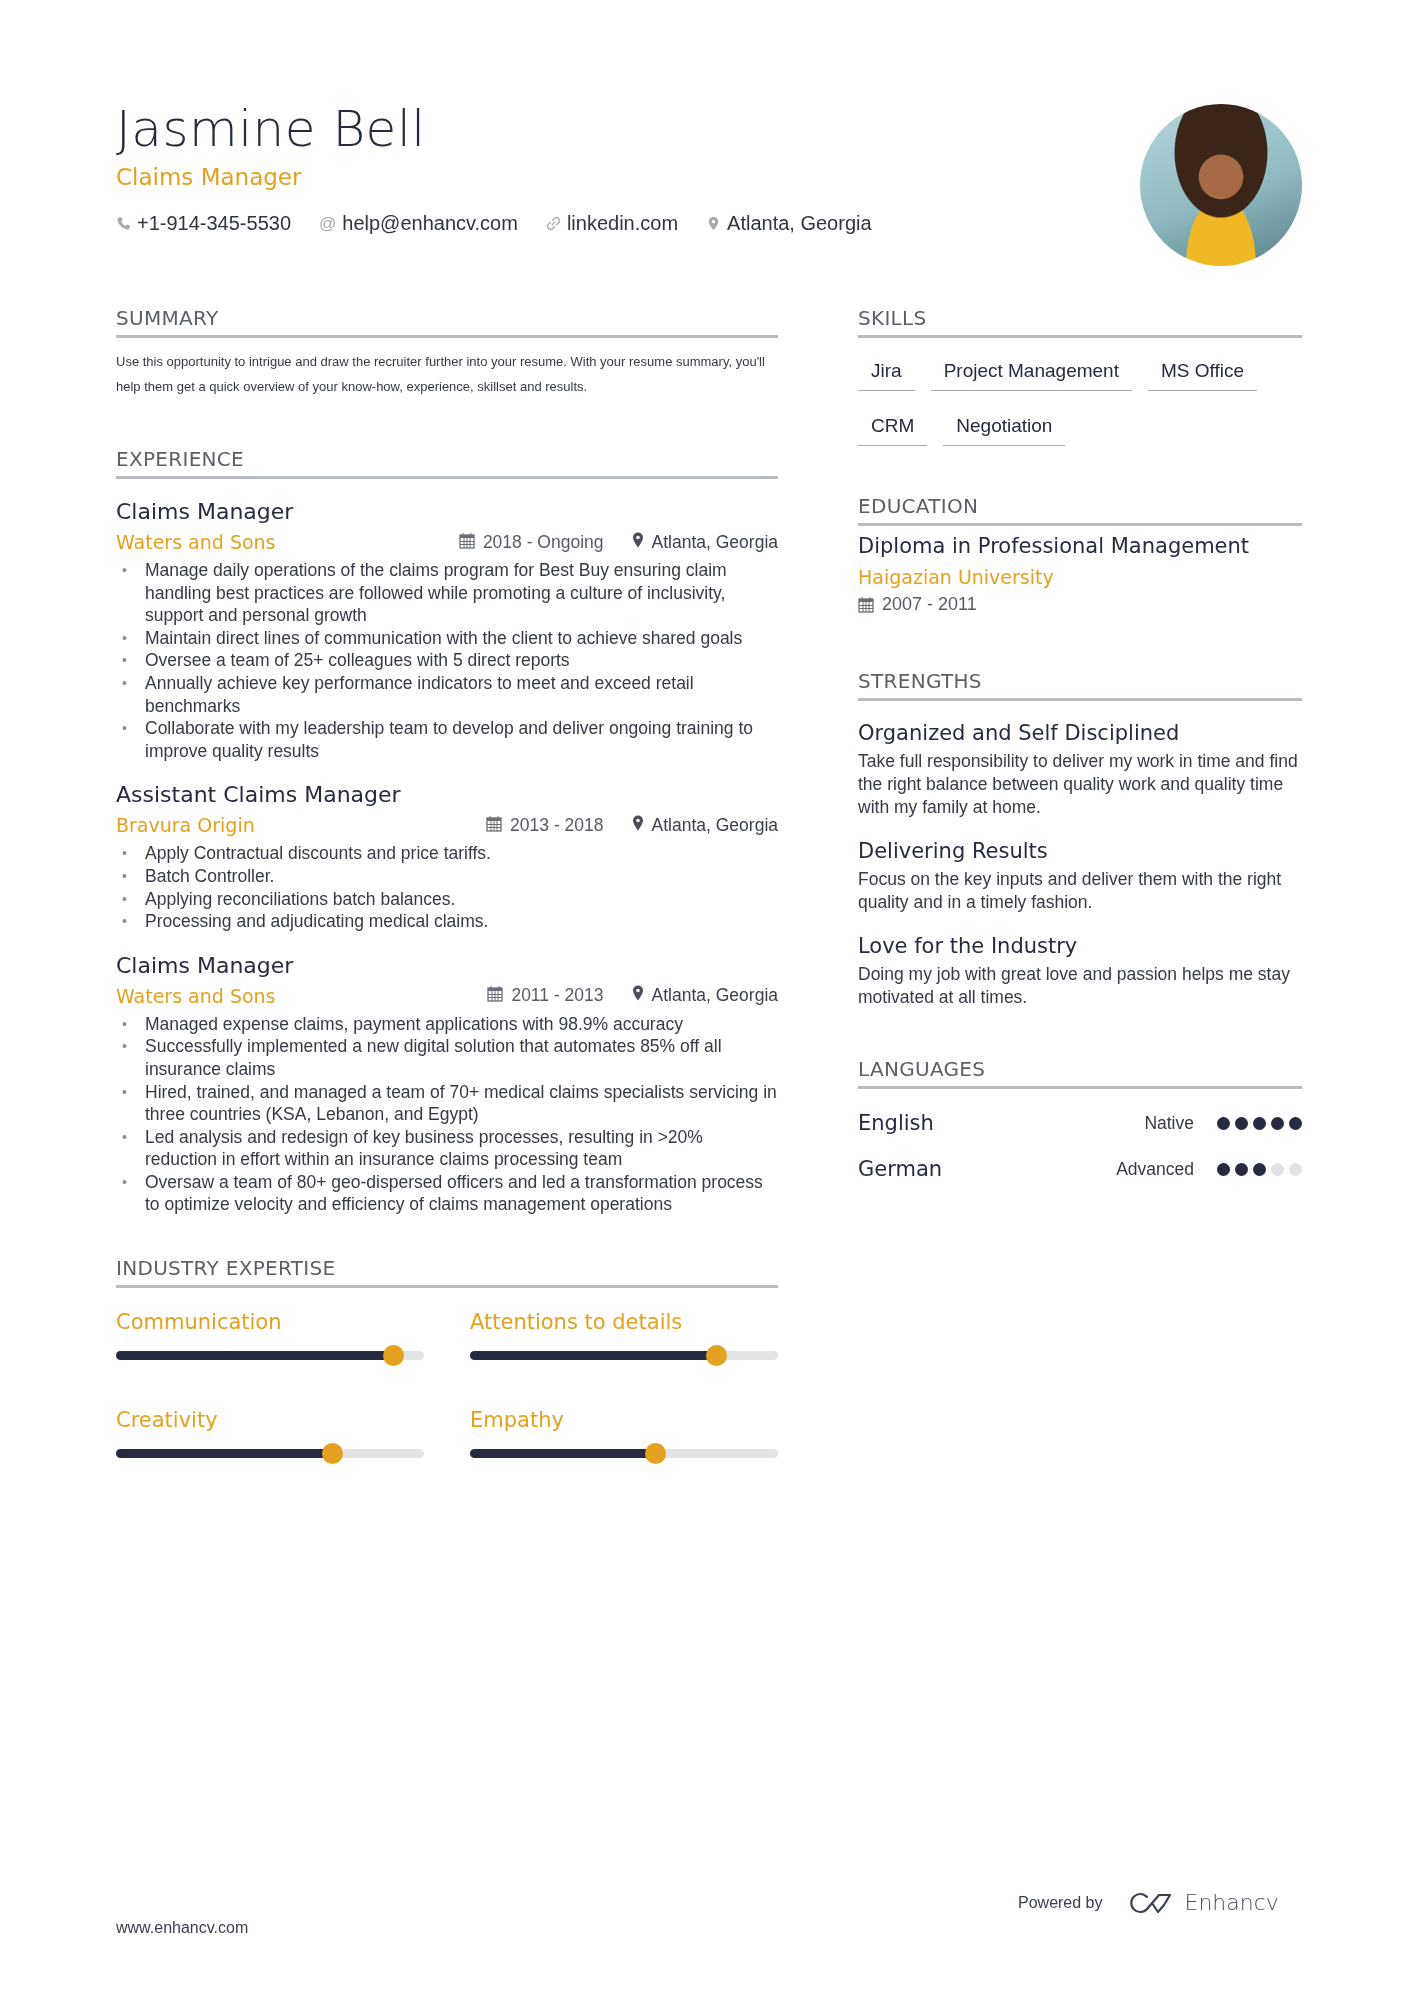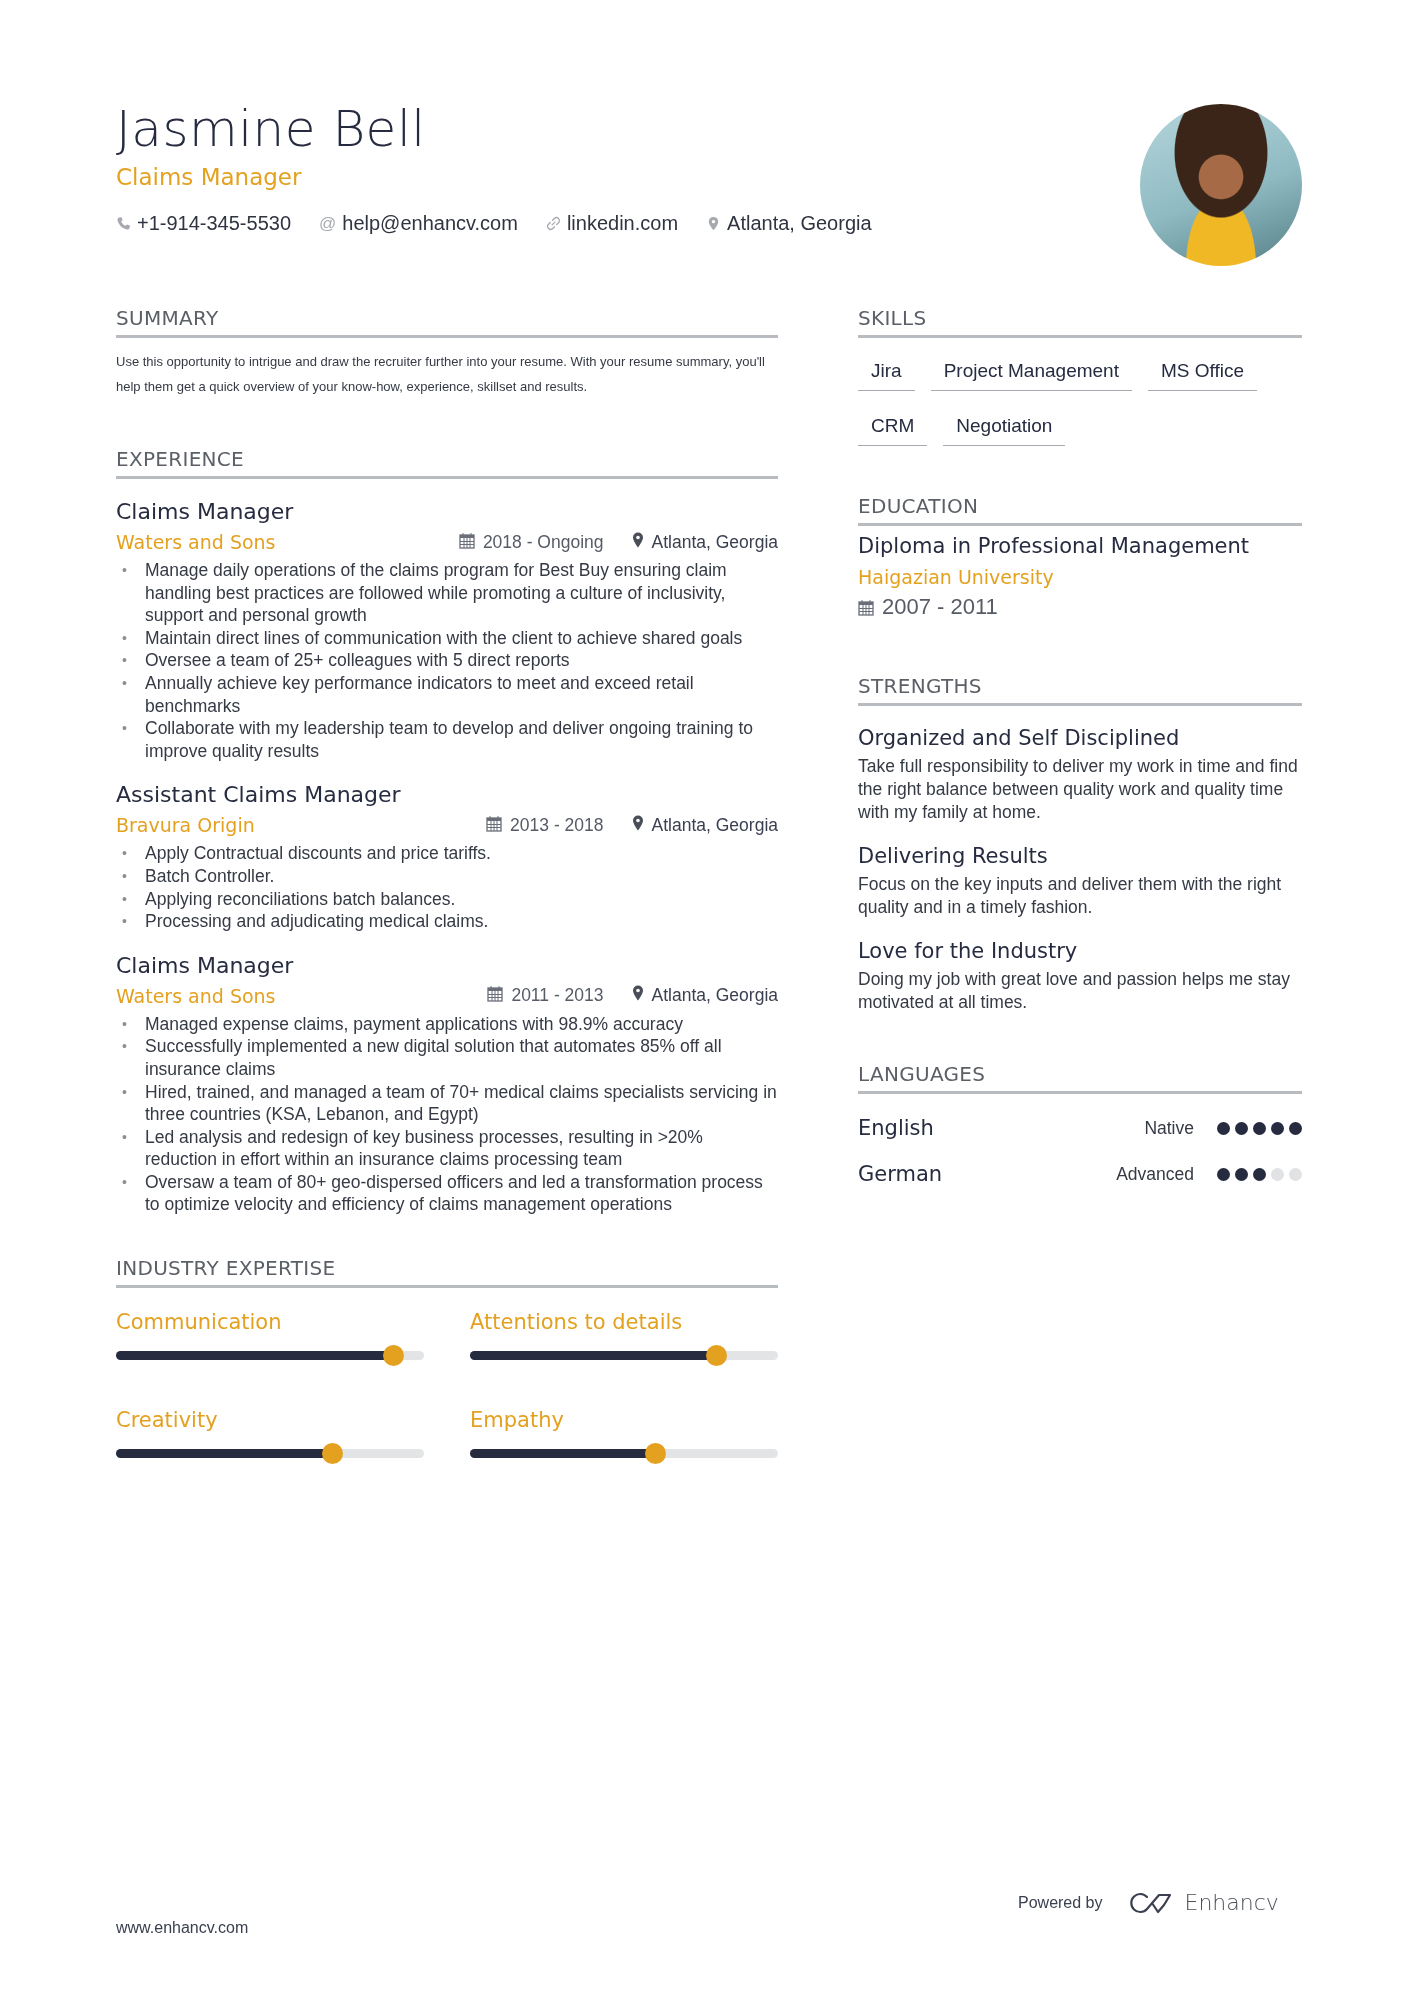--- a/index.html
+++ b/index.html
@@ -63,21 +63,21 @@
   .slider-fill { position: absolute; left: 0; top: 0; height: 9px; background: #262b40; border-radius: 5px; }
   .slider-knob { position: absolute; top: -6px; width: 21px; height: 21px; border-radius: 50%; background: #e3a11f; margin-left: -10px; }
 
   
   .skills { display: flex; flex-wrap: wrap; margin-top: 20px; }
   .skill { font-size: 19px; line-height: 26px; color: #262b40; padding: 0 13px 6px 13px; border-bottom: 1.5px solid #a7aab0; margin-right: 16px; margin-bottom: 22px; }
 
   
   .edu-degree { font-family: "DejaVu Sans", sans-serif; font-size: 21px; line-height: 28px; color: #262b40; margin-top: 6px; }
   .edu-school { font-family: "DejaVu Sans", sans-serif; font-size: 19px; line-height: 26px; color: #e3a11f; margin-top: 4px; }
-  .edu-date { display: flex; align-items: center; font-size: 22px; color: #565b66; margin-top: 4px; }
+  .edu-date { display: flex; align-items: center; font-size: 18px; color: #565b66; margin-top: 4px; }
   .edu-date svg { margin-right: 8px; }
 
   
   .strength { margin-top: 18px; }
   .strength-title { font-family: "DejaVu Sans", sans-serif; font-size: 21px; line-height: 28px; color: #262b40; }
   .strength-desc { font-size: 17.5px; line-height: 23px; color: #353a45; margin-top: 3px; }
 
   
   .lang-row { display: flex; align-items: center; justify-content: space-between; margin-top: 22px; }
   .lang-name { font-family: "DejaVu Sans", sans-serif; font-size: 21px; color: #262b40; }

